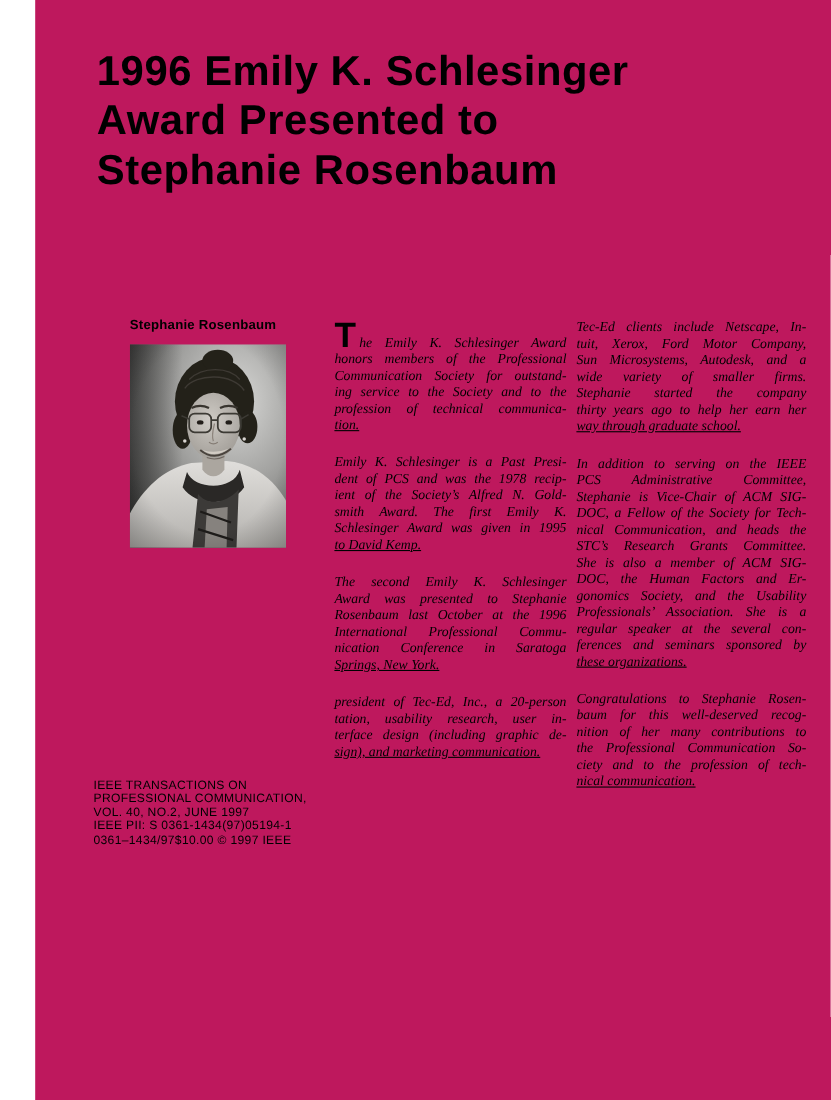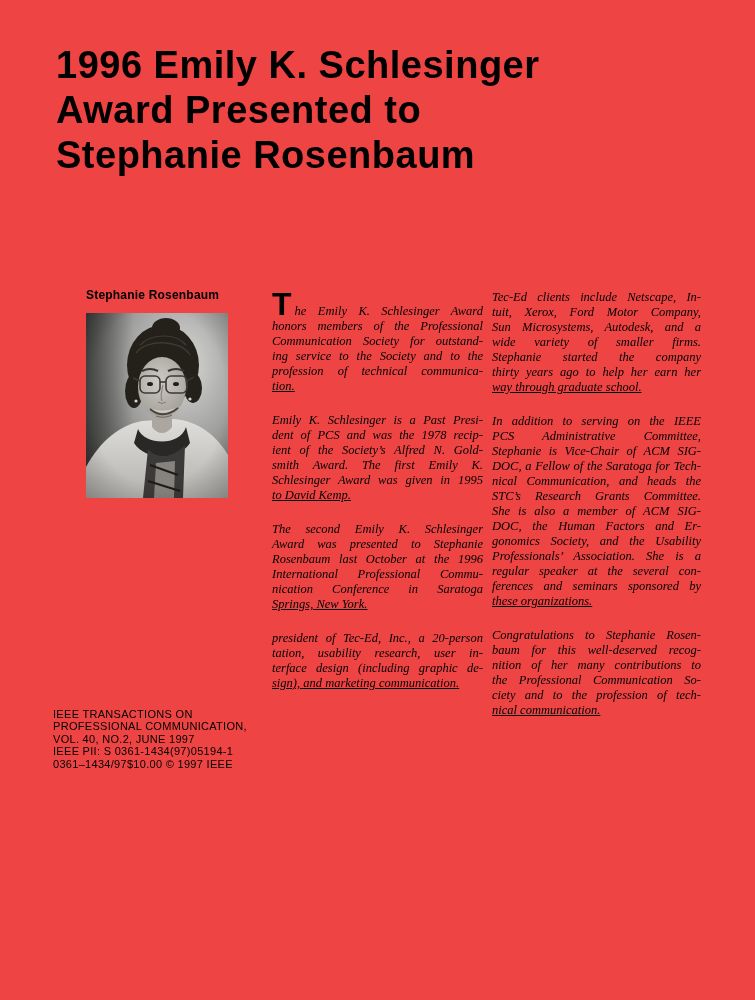--- a/index.html
+++ b/index.html
@@ -4,21 +4,21 @@
 <style>
   html, body { margin: 0; padding: 0; }
   body {
     width: 755px; height: 1000px;
     background: #ffffff;
     position: relative;
     font-family: "Liberation Serif", serif;
     color: #000000;
     overflow: hidden;
   }
-  .page { position: absolute; inset: 0; background: #ef4444; }
+  .page { position: absolute; inset: 0; background: #be185d; margin-left: 32px; }
 
   .title {
     position: absolute; left: 56px; top: 43px; margin: 0;
     font-family: "Liberation Sans", sans-serif;
     font-weight: bold;
     font-size: 38px; line-height: 45px; letter-spacing: 0.5px;
     color: #000000; white-space: nowrap;
   }
   .title-line { text-align: left; }
 
@@ -181,21 +181,21 @@
         <div class="tline">Sun Microsystems, Autodesk, and a</div>
         <div class="tline">wide variety of smaller firms.</div>
         <div class="tline">Stephanie started the company</div>
         <div class="tline">thirty years ago to help her earn her</div>
         <div class="tline tlast">way through graduate school.</div>
       </div>
     <div class="para">
         <div class="tline">In addition to serving on the IEEE</div>
         <div class="tline">PCS Administrative Committee,</div>
         <div class="tline">Stephanie is Vice-Chair of ACM SIG-</div>
-        <div class="tline">DOC, a Fellow of the Saratoga for Tech-</div>
+        <div class="tline">DOC, a Fellow of the Society for Tech-</div>
         <div class="tline">nical Communication, and heads the</div>
         <div class="tline">STC’s Research Grants Committee.</div>
         <div class="tline">She is also a member of ACM SIG-</div>
         <div class="tline">DOC, the Human Factors and Er-</div>
         <div class="tline">gonomics Society, and the Usability</div>
         <div class="tline">Professionals’ Association. She is a</div>
         <div class="tline">regular speaker at the several con-</div>
         <div class="tline">ferences and seminars sponsored by</div>
         <div class="tline tlast">these organizations.</div>
       </div>

